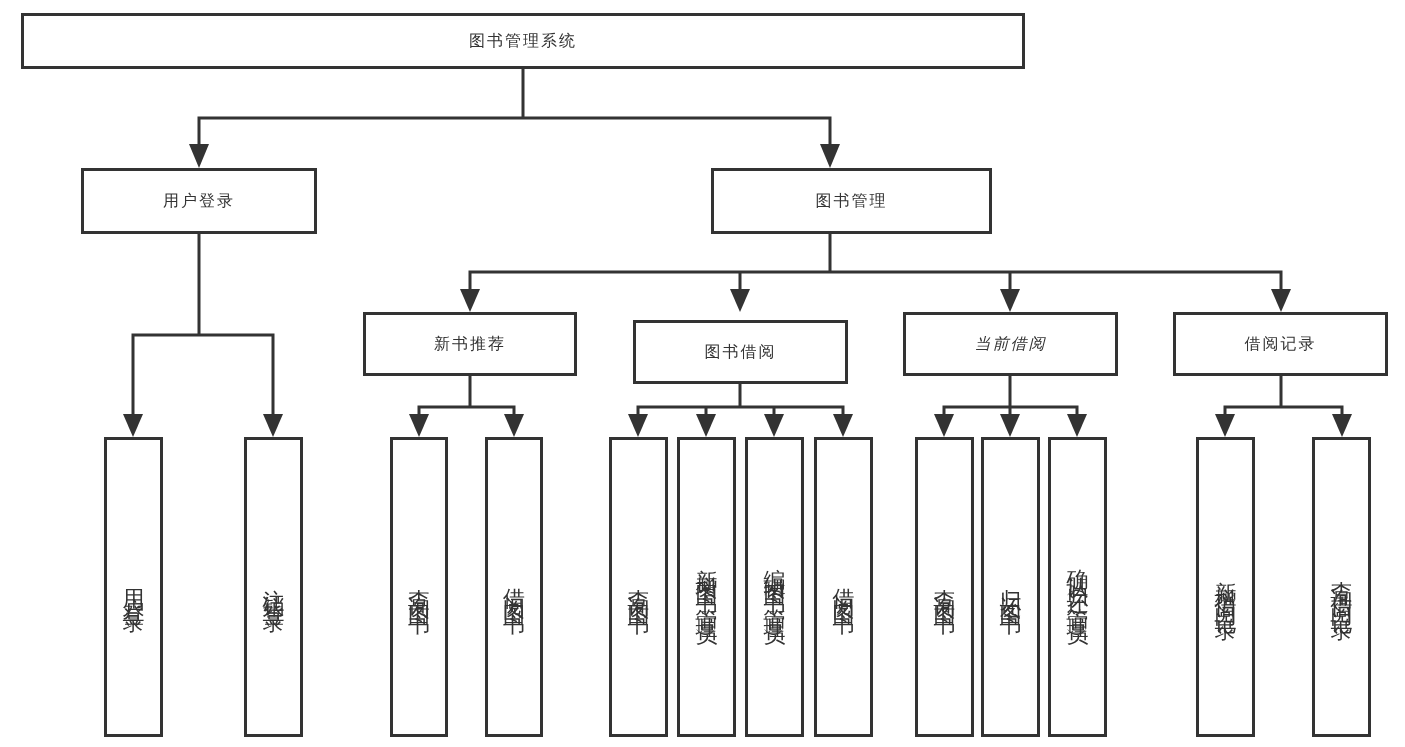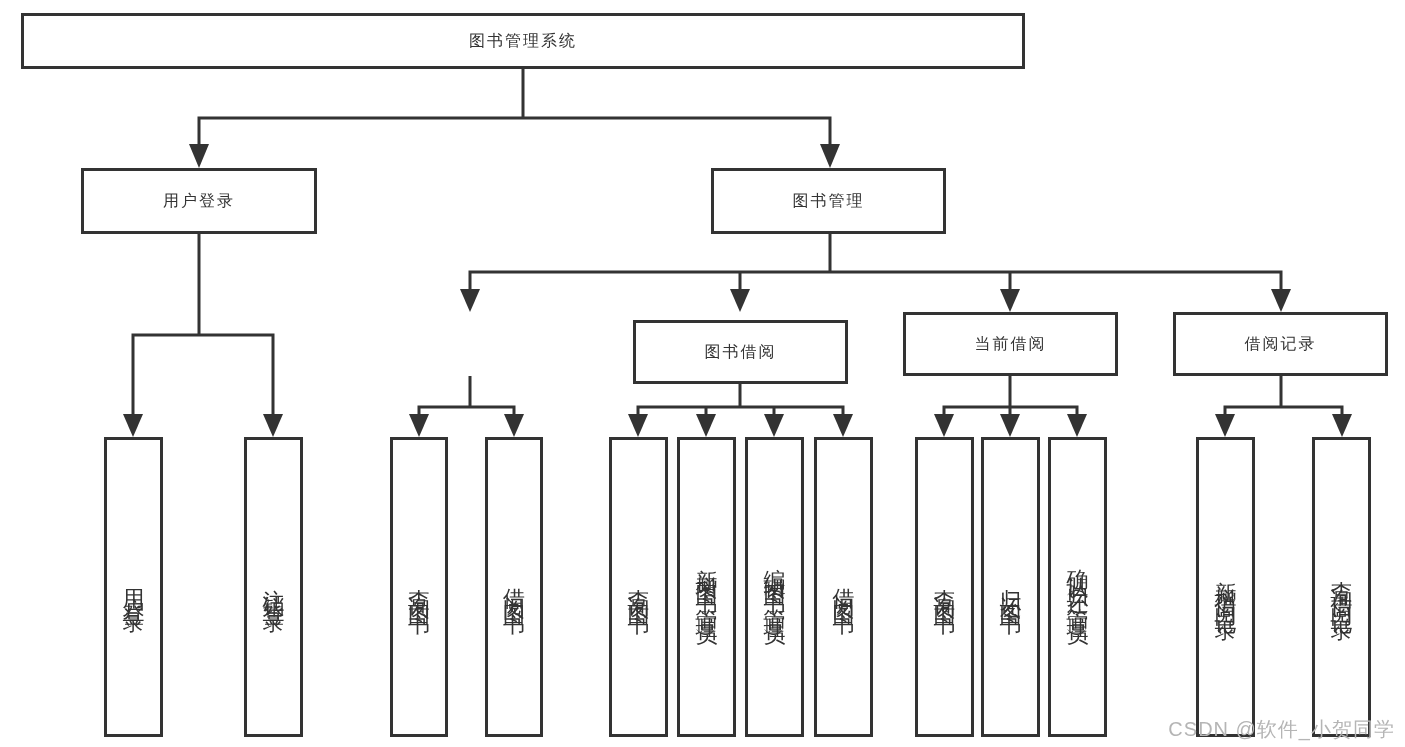--- a/index.html
+++ b/index.html
@@ -91,28 +91,31 @@
     </g>
   </svg>
 
   <div class="box hbox" style="left:21px; top:13px; width:1004px; height:56px;">
     <span>图书管理系统</span>
   </div>
 
   <div class="box hbox" style="left:81px; top:168px; width:236px; height:66px;">
     <span>用户登录</span>
   </div>
-  <div class="box hbox" style="left:711px; top:168px; width:235px; height:66px;">
+  <div class="box hbox" style="left:711px; top:168px; width:281px; height:66px;">
     <span>图书管理</span>
   </div>
 
+  <div class="box hbox" style="left:363px; top:312px; width:214px; height:64px;">
+    <span>新书推荐</span>
+  </div>
   <div class="box hbox" style="left:633px; top:312px; width:215px; height:64px;margin-top:8px;">
     <span>图书借阅</span>
   </div>
-  <div class="box hbox" style="left:903px; top:312px; width:215px; height:64px;">
+  <div class="box hbox" style="left:903px; top:312px; width:215px; height:64px;font-style:italic;">
     <span>当前借阅</span>
   </div>
   <div class="box hbox" style="left:1173px; top:312px; width:215px; height:64px;">
     <span>借阅记录</span>
   </div>
 
   <div class="box vbox" style="left:104px; top:437px; width:59px; height:300px;">
     <span>用户登录</span>
   </div>
   <div class="box vbox" style="left:244px; top:437px; width:59px; height:300px;">
@@ -149,15 +152,14 @@
     <span>确认归还（管理员）</span>
   </div>
 
   <div class="box vbox" style="left:1196px; top:437px; width:59px; height:300px;">
     <span>新增借阅记录</span>
   </div>
   <div class="box vbox" style="left:1312px; top:437px; width:59px; height:300px;">
     <span>查询借阅记录</span>
   </div>
 
-  <div class="watermark">CSDN @软件_小贺同学</div>
 
 </div>
 
 </body></html>

